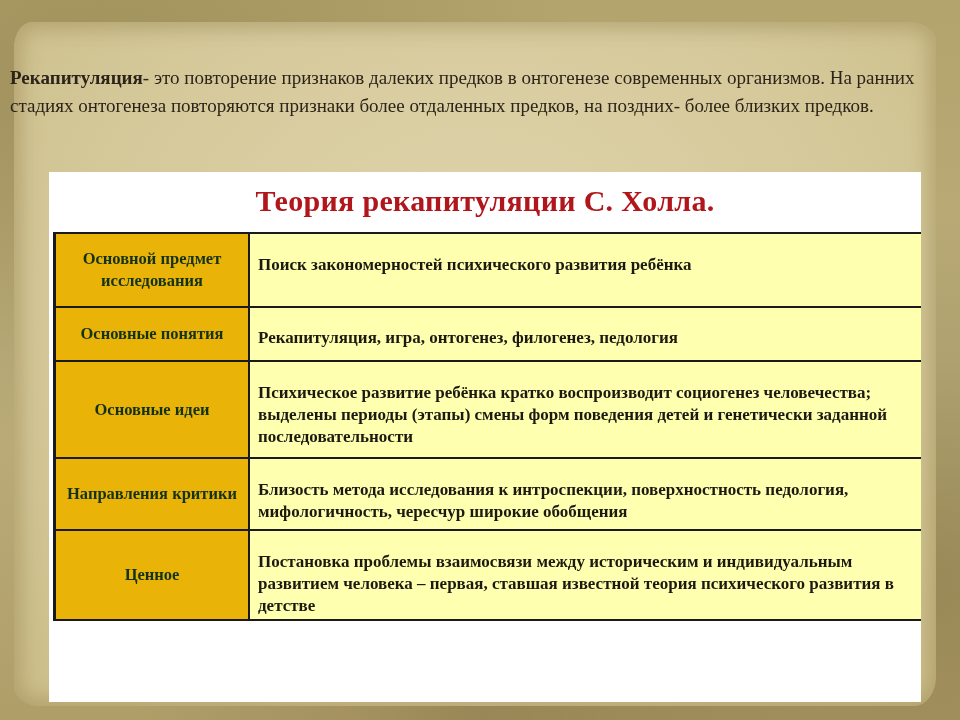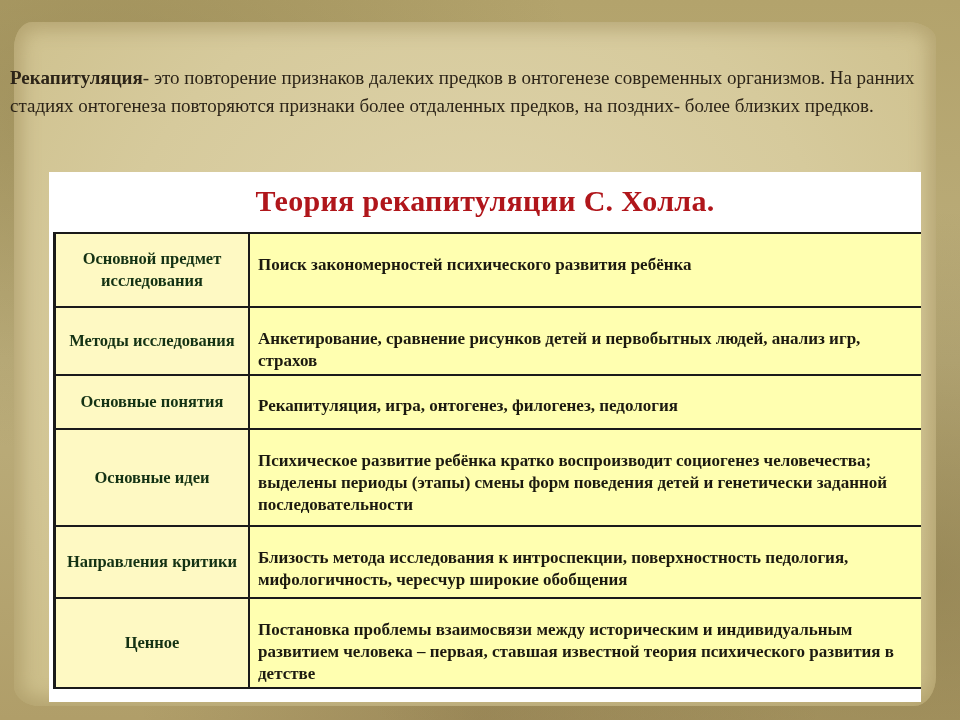--- a/index.html
+++ b/index.html
@@ -39,21 +39,21 @@
   table.theory {
     position: absolute; left: 4px; top: 60px; width: 872px;
     border-collapse: collapse; table-layout: fixed;
     font-family: "Liberation Serif", serif; font-weight: bold; color: #1c1a10;
     font-size: 17px; line-height: 22px;
   }
   table.theory td {
     border: 2px solid #1a1a1a; vertical-align: middle; padding: 2px 8px;
   }
   table.theory td.label {
-    width: 176px; background: #fef9c3; text-align: center; color: #143214;
+    width: 176px; background: #eab308; text-align: center; color: #143214;
     font-size: 16.5px; line-height: 22px;
   }
   table.theory td.value {
     background: #ffffb0; text-align: left; vertical-align: top; padding-top: 20px;
   }
   table.theory tr.r1 { height: 74px; }
   table.theory tr.r2 { height: 52px; }
   table.theory tr.r3 { height: 54px; }
   table.theory tr.r4 { height: 97px; }
   table.theory tr.r5 { height: 51px; }
@@ -73,24 +73,20 @@
 </div>
 
 <div class="slide">
   <div class="slide-title">Теория рекапитуляции С. Холла.</div>
   <table class="theory">
     <tbody>
       <tr class="r1">
         <td class="label first">Основной предмет исследования</td>
         <td class="value">Поиск закономерностей психического развития ребёнка</td>
       </tr>
-      <tr class="r2">
-        <td class="label first">Методы исследования</td>
-        <td class="value">Анкетирование, сравнение рисунков детей и первобытных людей, анализ игр, страхов</td>
-      </tr>
       <tr class="r3">
         <td class="label first">Основные понятия</td>
         <td class="value">Рекапитуляция, игра, онтогенез, филогенез, педология</td>
       </tr>
       <tr class="r4">
         <td class="label first">Основные идеи</td>
         <td class="value">Психическое развитие ребёнка кратко воспроизводит социогенез человечества; выделены периоды (этапы) смены форм поведения детей и генетически заданной последовательности</td>
       </tr>
       <tr class="r6">
         <td class="label first">Направления критики</td>

